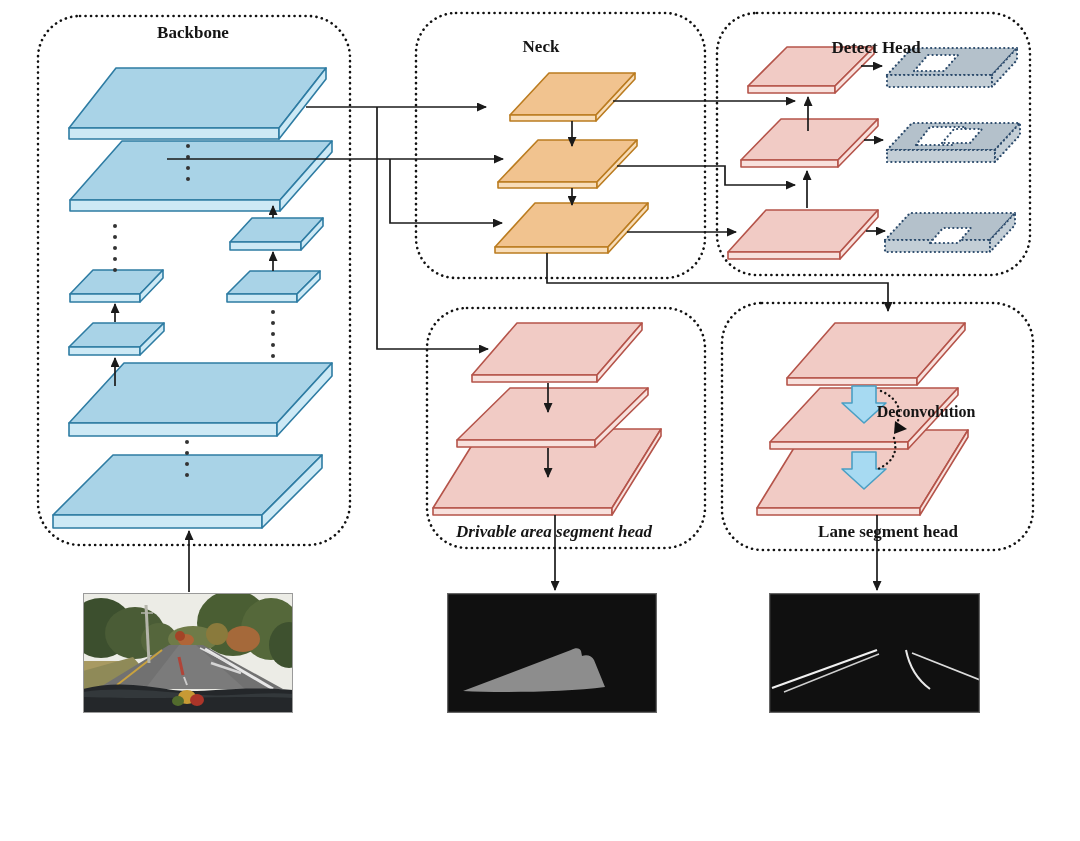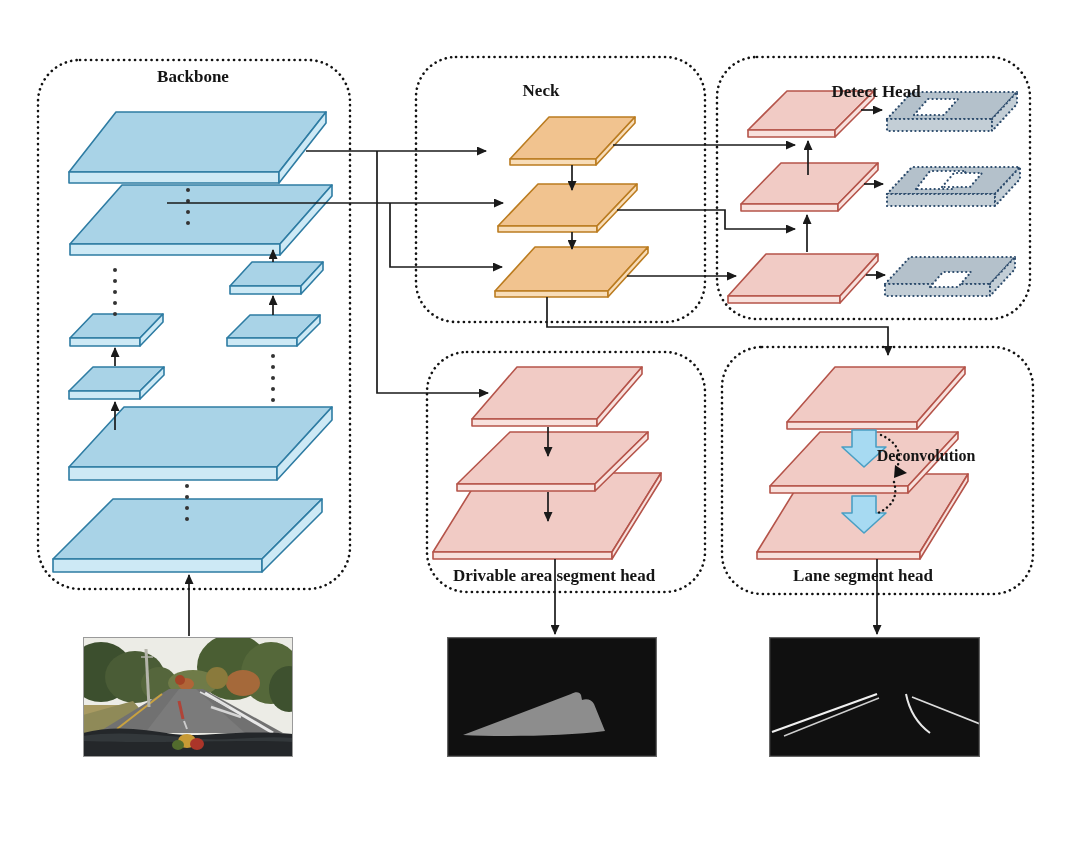--- a/index.html
+++ b/index.html
@@ -1,18 +1,18 @@
 <!DOCTYPE html>
 <html style="--backbone-top: #a9d3e7; --backbone-front: #cde9f5; --backbone-stroke: #2e7ca3; --neck-top: #f1c38f; --neck-front: #f8ddb9; --neck-stroke: #bb7c20; --head-top: #f1cbc5; --head-front: #f8e1dd; --head-stroke: #b5544a; --anchor-fill: #b4c1cb; --anchor-stroke: #2b4a6b; --hole-fill: #ffffff; --deconv-arrow-fill: #a7daf2; --deconv-arrow-stroke: #4a9fc4; --line-color: #1a1a1a;"><head>
 <meta charset="utf-8">
 <title>Figure 1. The network of YOLOPv2.</title>
 <style>
   html,body{margin:0;padding:0;background:#ffffff;}
   .stage{position:relative;width:1080px;height:759px;background:#fff;overflow:hidden;
-         font-family:"Liberation Serif", serif;margin-top:44px;}
+         font-family:"Liberation Serif", serif;}
   .stage svg{position:absolute;left:0;top:0;}
   .lbl{position:absolute;transform:translateX(-50%);white-space:nowrap;
        font-weight:bold;font-size:17px;color:#151515;}
   .lbl.small{font-size:16px;}
   .caption{position:absolute;transform:translateX(-50%);white-space:nowrap;
        font-weight:normal;font-size:44px;color:#101010;}
   
   .slab-blue polygon{stroke:var(--backbone-stroke);stroke-width:1.6;stroke-linejoin:round;}
   .slab-blue .top{fill:var(--backbone-top);} .slab-blue .front,.slab-blue .side{fill:var(--backbone-front);}
   .slab-orange polygon{stroke:var(--neck-stroke);stroke-width:1.6;stroke-linejoin:round;}
@@ -289,17 +289,17 @@
     <path d="M 15,99 L 110,61" stroke="#cfcfcf" stroke-width="1.4" fill="none"></path>
     <path d="M 137,57 Q 142,82 161,96" stroke="#e8e8e8" stroke-width="2" fill="none"></path>
     <path d="M 143,60 L 211,87" stroke="#dcdcdc" stroke-width="1.8" fill="none"></path>
     <rect x="0.5" y="0.5" width="210" height="119" fill="none" stroke="#666" stroke-width="1.5"></rect>
   </g>
 </svg>
 
 <div class="lbl" style="left:193px;top:23px;">Backbone</div>
 <div class="lbl" style="left:541px;top:37px;">Neck</div>
 <div class="lbl" style="left:876px;top:38px;">Detect Head</div>
-<div class="lbl" style="left:554px;top:522px;">Drivable area segment head</div>
-<div class="lbl" style="left:863px;top:522px;text-align:center;">Lane segment head</div>
+<div class="lbl" style="left:554px;top:522px;font-style:italic;">Drivable area segment head</div>
+<div class="lbl" style="left:888px;top:522px;text-align:center;">Lane segment head</div>
 <div class="lbl small" style="left:926px;top:403px;">Deconvolution</div>
 
 </div>
 
 </body></html>

